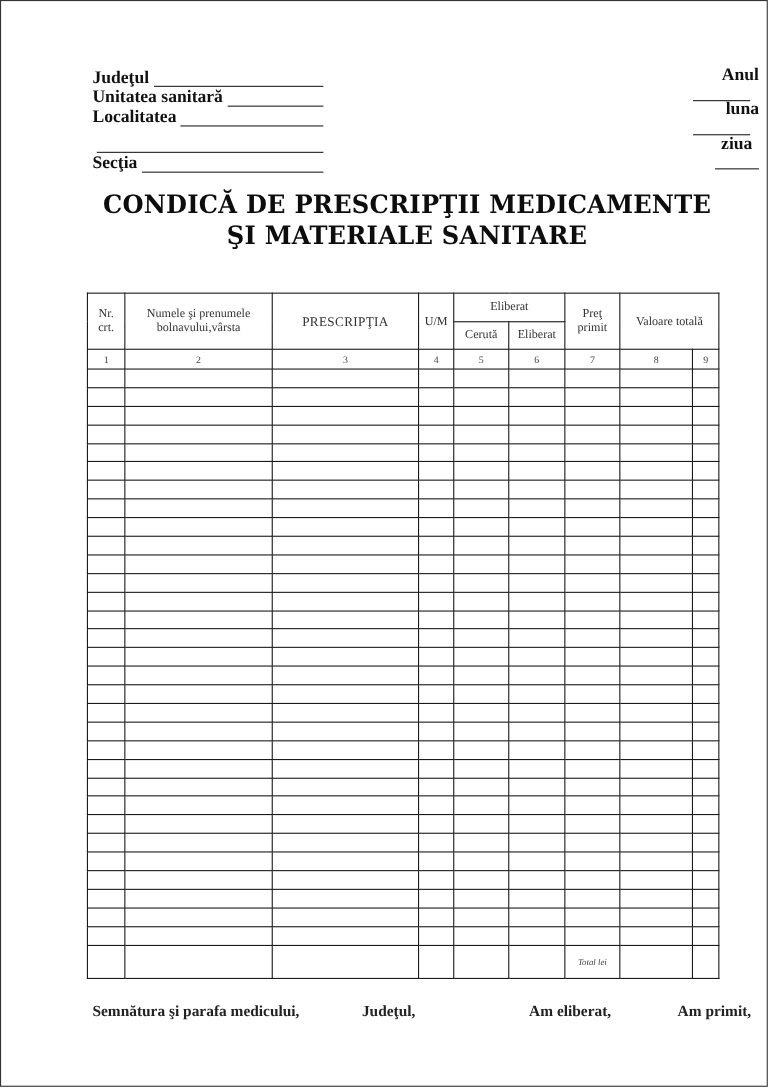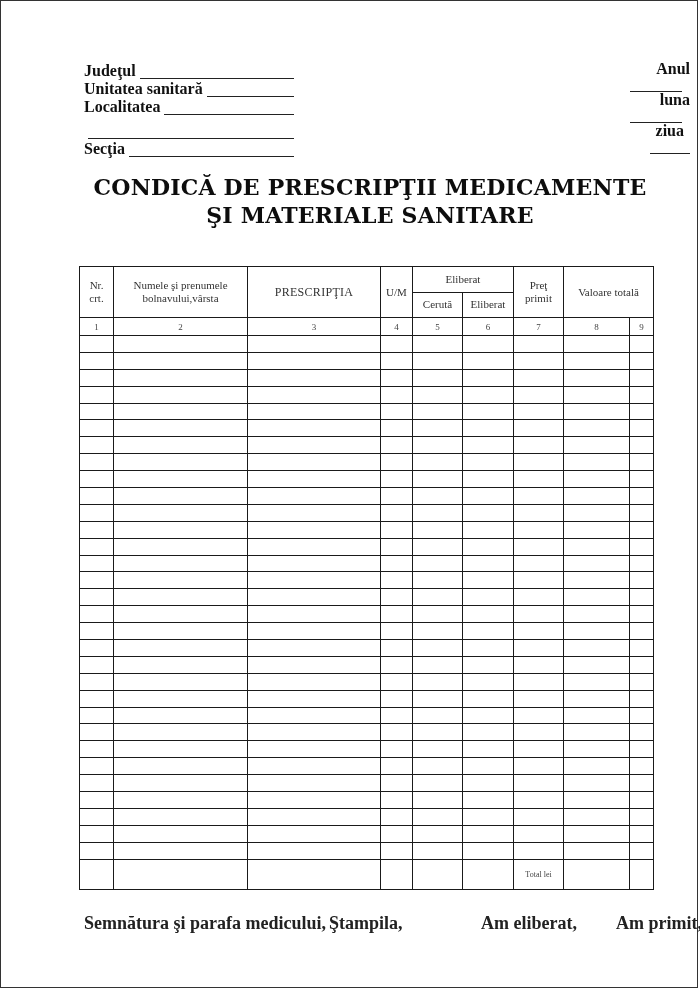--- a/index.html
+++ b/index.html
@@ -40,25 +40,25 @@
     table.grid td, table.grid th {
       border: 1.4px solid #1a1a1a; padding: 0; font-weight: normal;
       text-align: center; vertical-align: middle; overflow: hidden;
     }
     table.grid th { font-size: 11px; line-height: 13px; }
     .hdr-tall { height: 20px; }
     .hdr-sub { height: 20px; }
     .num-row td { height: 17px; font-size: 9px; color: #444; }
     .body-row td { height: 15.9px; }
     .last-row td { height: 29px; }
-    .total-cell { font-size: 8px; color: #444; vertical-align: middle; }
+    .total-cell { font-size: 8px; color: #444; vertical-align: middle; font-style: italic; }
     .prescr-hdr { font-size: 12px !important; letter-spacing: 0.3px; }
     .footer {
       position: absolute; top: 913px; left: 84px; width: 610px; height: 20px;
-      font-weight: bold; font-size: 18px; color: #222;
+      font-weight: bold; font-size: 14px; color: #222;
     }
     .footer span { position: absolute; white-space: nowrap; }
   </style>
 </head>
 <body>
 
 <div class="page-frame"></div>
 
 <div class="field-block">
   <div class="field-line">
@@ -485,16 +485,16 @@
       <td></td>
       <td class="total-cell">Total lei</td>
       <td></td>
       <td></td>
     </tr>
   </tbody>
 </table>
 
 <div class="footer">
   <span style="left:0;">Semnătura şi parafa medicului,</span>
-  <span style="left:245px;">Ştampila,</span>
+  <span style="left:245px;">Judeţul,</span>
   <span style="left:397px;">Am eliberat,</span>
   <span style="left:532px;">Am primit,</span>
 </div>
 
 </body></html>

